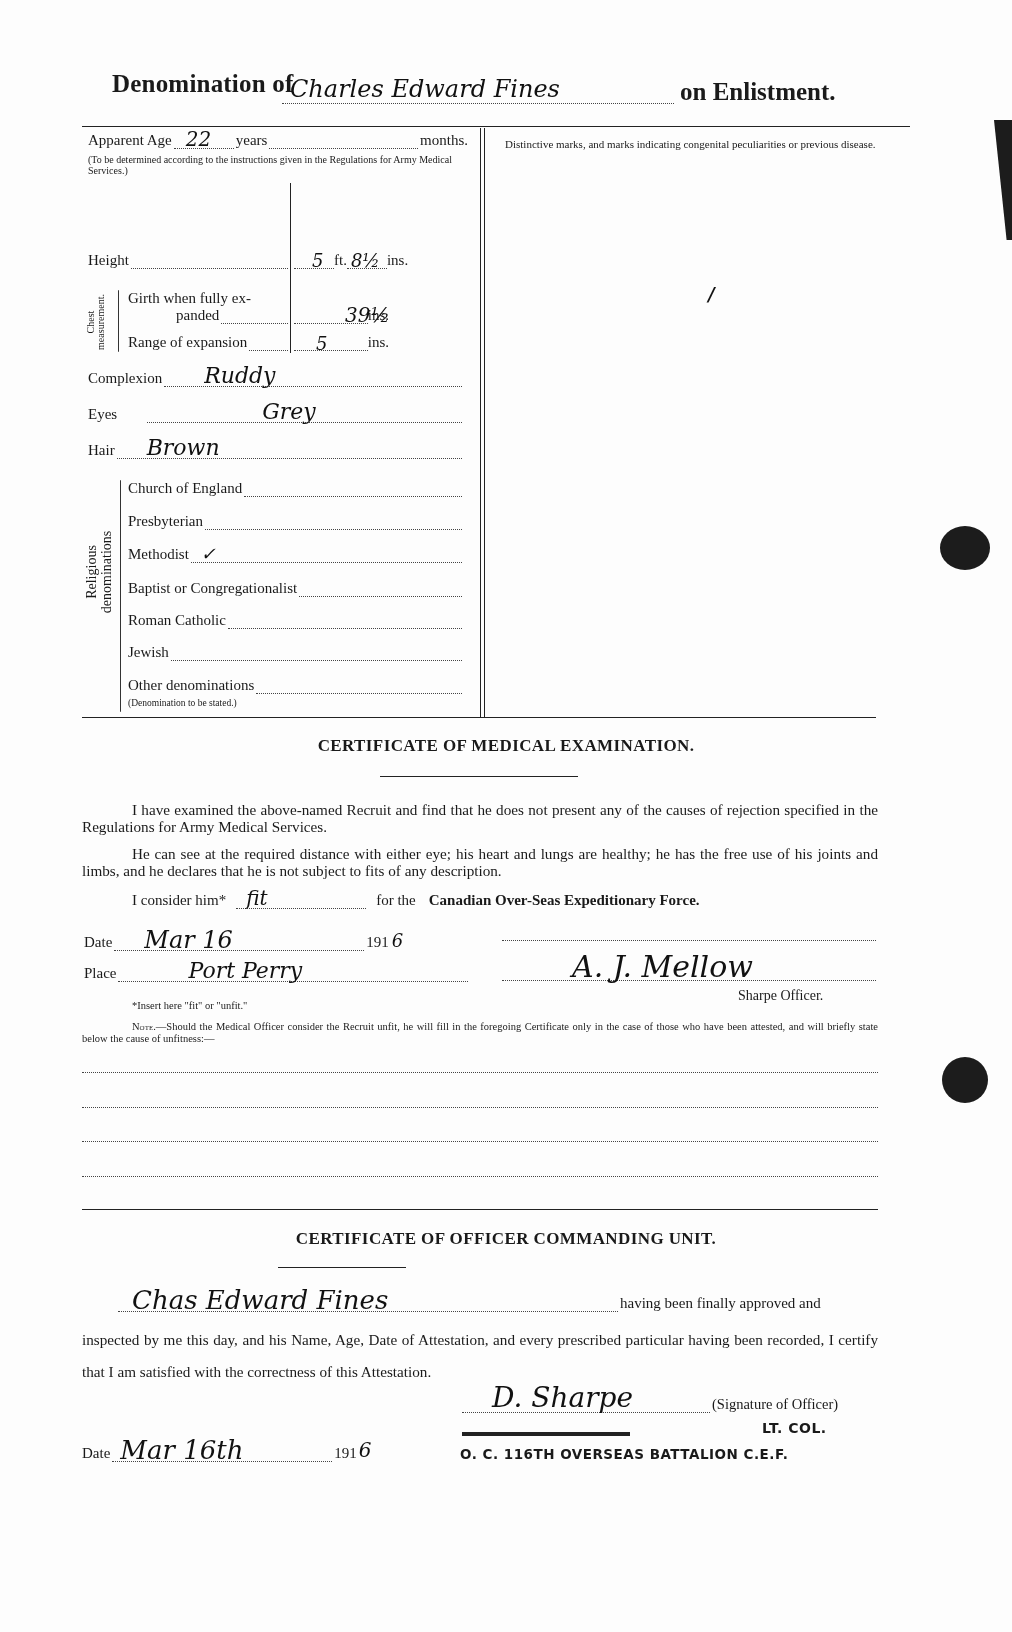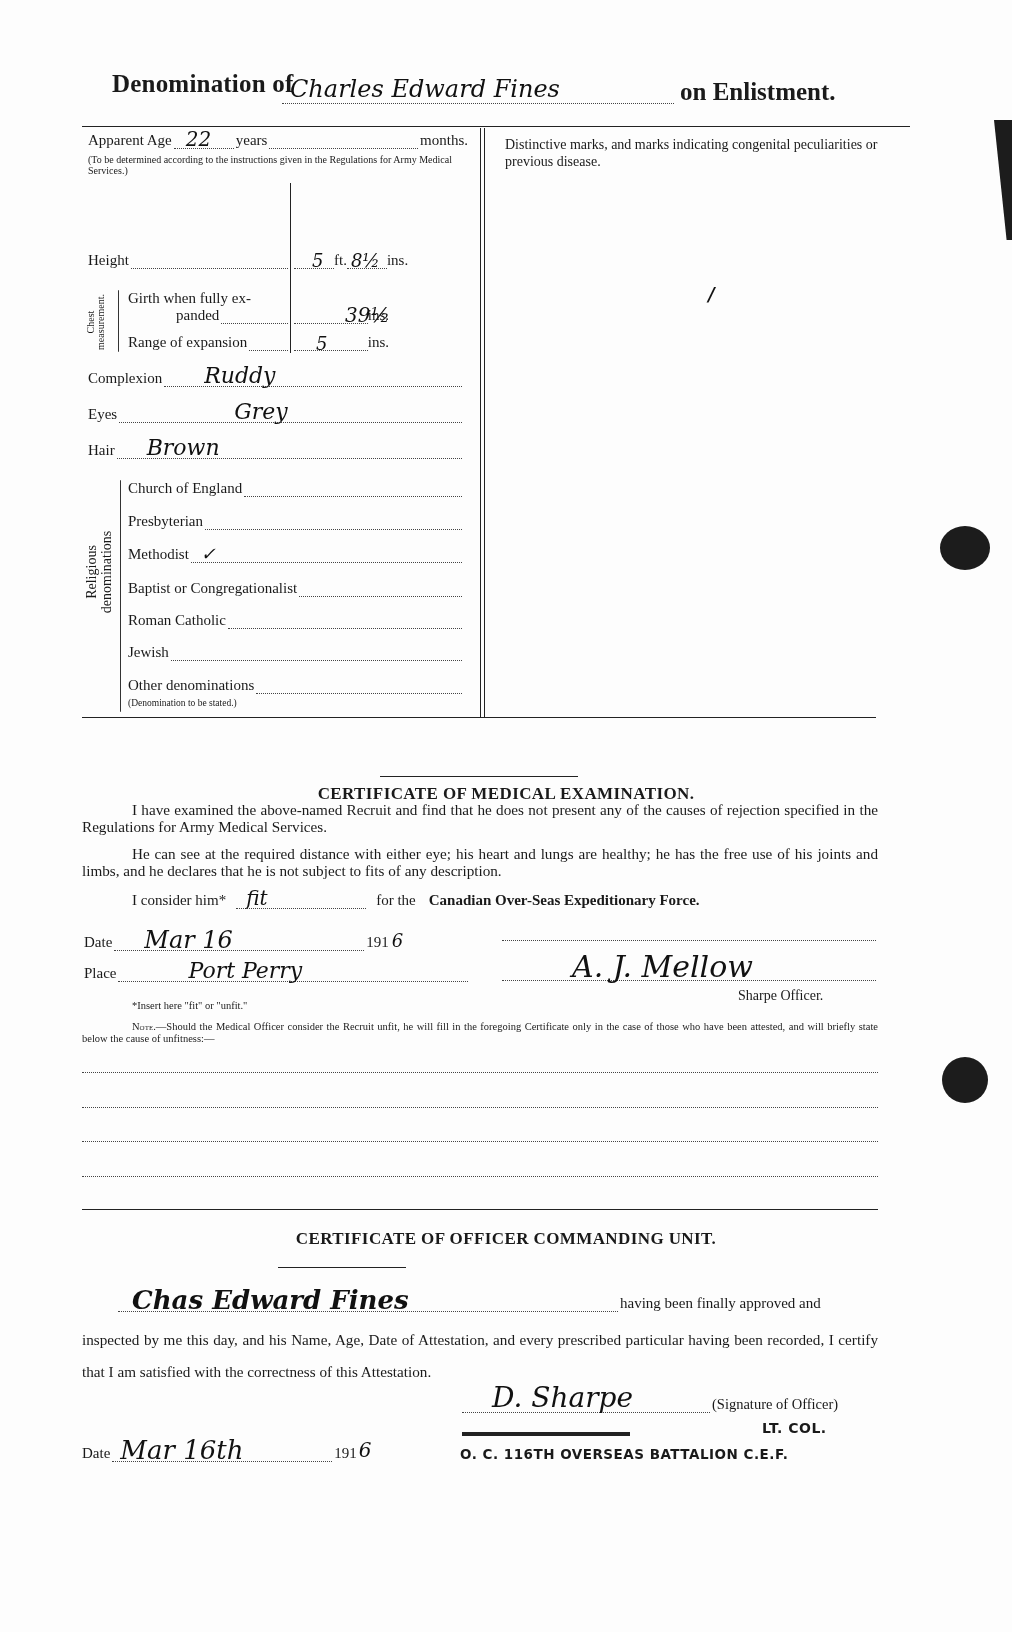--- a/index.html
+++ b/index.html
@@ -98,21 +98,21 @@
     </span>
     <span class="lbl">ins.</span>
   </div>
 
   <div class="row" style="left:88px;top:370px;width:374px;">
     <span class="lbl">Complexion</span>
     <span class="fill">
       <span class="val hw" style="left:40px;">Ruddy</span>
     </span>
   </div>
-  <div class="row" style="left:88px;top:406px;width:374px;">
+  <div class="row" style="left:88px;top:406px;width:374px;gap:28px;">
     <span class="lbl">Eyes</span>
     <span class="fill">
       <span class="val hw" style="left:115px;">Grey</span>
     </span>
   </div>
   <div class="row" style="left:88px;top:442px;width:374px;">
     <span class="lbl">Hair</span>
     <span class="fill">
       <span class="val hw" style="left:30px;">Brown</span>
     </span>
@@ -161,26 +161,26 @@
       </span>
   </div>
   <div class="row" style="left:128px;top:677px;width:334px;">
     <span class="lbl">Other denominations</span>
     <span class="fill">
         <span class="val hw"></span>
       </span>
   </div>
   <div class="abs small" style="left:128px;top:698px;font-size:9.5px;">(Denomination to be stated.)</div>
 
-  <div class="abs" style="left:505px;top:136px;width:380px;font-size:14px;line-height:17px;font-family:'Liberation Serif',serif;">Distinctive marks, and marks indicating congenital peculiarities or previous disease.</div>
+  <div class="abs" style="left:505px;top:136px;width:380px;font-size:11px;line-height:17px;font-family:'Liberation Serif',serif;">Distinctive marks, and marks indicating congenital peculiarities or previous disease.</div>
   <div class="abs hw" style="left:708px;top:284px;font-size:18px;font-weight:bold;">/</div>
 
   <div class="hline" style="left:82px;top:717px;width:794px;"></div>
 
-  <div class="section-title" style="top:736px;margin-top:48px;">CERTIFICATE OF MEDICAL EXAMINATION.</div>
+  <div class="section-title" style="top:736px;">CERTIFICATE OF MEDICAL EXAMINATION.</div>
   <div class="hline" style="left:380px;top:776px;width:198px;border-top-width:1px;"></div>
 
   <div class="para" style="top:801px;"><span class="indent"></span><span>I have examined the above-named Recruit and find that he does not present any of the causes of rejection specified in the Regulations for Army Medical Services.</span></div>
   <div class="para" style="top:845px;"><span class="indent"></span><span>He can see at the required distance with either eye; his heart and lungs are healthy; he has the free use of his joints and limbs, and he declares that he is not subject to fits of any description.</span></div>
 
   <div class="row" style="left:132px;top:892px;width:680px;gap:8px;">
     <span class="lbl">I consider him*</span>
     <span style="width:130px;border-bottom:1.5px dotted #444;height:12px;position:relative;margin-left:2px;">
       <span class="hw" style="position:absolute;left:10px;bottom:-2px;font-size:20px;">fit</span>
     </span>
@@ -219,21 +219,21 @@
   <div class="abs" style="left:82px;top:1107px;width:796px;border-bottom:1.5px dotted #444;"></div>
   <div class="abs" style="left:82px;top:1141px;width:796px;border-bottom:1.5px dotted #444;"></div>
   <div class="abs" style="left:82px;top:1176px;width:796px;border-bottom:1.5px dotted #444;"></div>
 
   <div class="hline" style="left:82px;top:1209px;width:796px;"></div>
 
   <div class="section-title" style="top:1229px;">CERTIFICATE OF OFFICER COMMANDING UNIT.</div>
   <div class="hline" style="left:278px;top:1267px;width:128px;border-top-width:1px;"></div>
 
   <div class="row" style="left:118px;top:1295px;width:760px;">
-    <span style="width:500px;border-bottom:1.5px dotted #444;height:12px;position:relative;font-weight:bold;">
+    <span style="width:500px;border-bottom:1.5px dotted #444;height:12px;position:relative;">
       <span class="hw" style="position:absolute;left:14px;bottom:-4px;font-size:26px;">Chas Edward Fines</span>
     </span>
     <span class="lbl" style="margin-left:2px;">having been finally approved and</span>
   </div>
   <div class="abs" style="left:82px;top:1324px;width:796px;font-size:15.2px;line-height:32px;text-align:justify;font-family:'Liberation Serif',serif;">inspected by me this day, and his Name, Age, Date of Attestation, and every prescribed particular having been recorded, I certify that I am satisfied with the correctness of this Attestation.</div>
 
   <div class="abs" style="left:462px;top:1412px;width:248px;border-bottom:1.5px dotted #444;height:0;">
     <span class="hw" style="position:absolute;left:30px;bottom:-2px;font-size:28px;">D. Sharpe</span>
   </div>
   <div class="abs lbl" style="left:712px;top:1396px;font-size:14.5px;">(Signature of Officer)</div>

